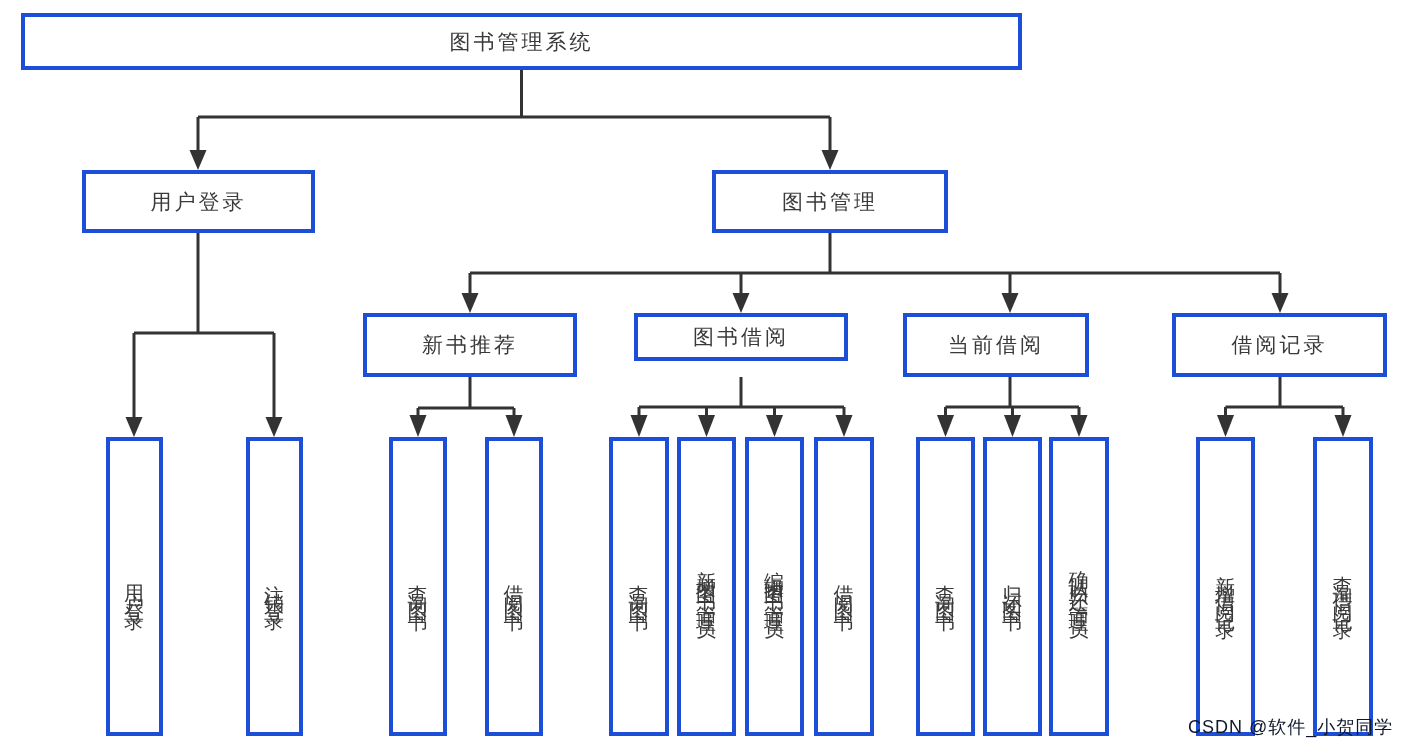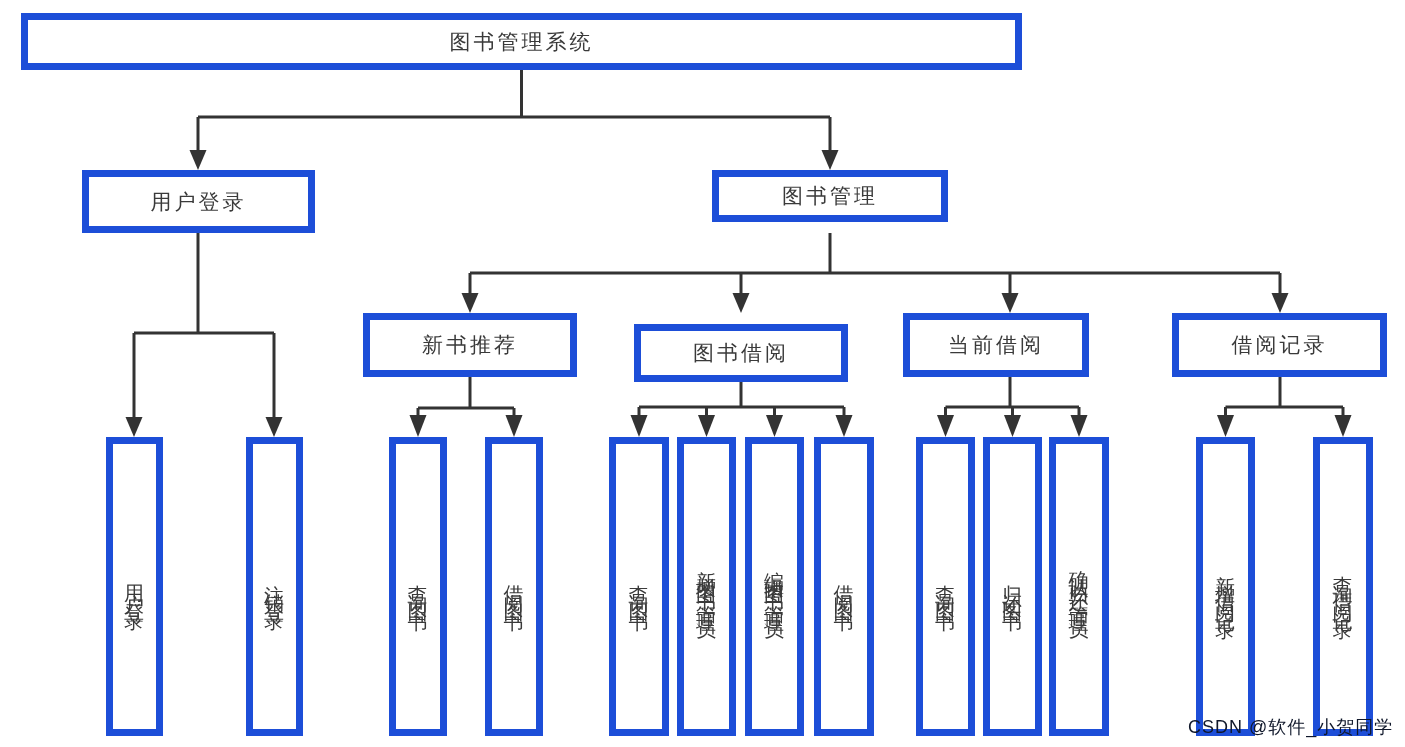--- a/index.html
+++ b/index.html
@@ -16,21 +16,21 @@
   }
   .wires {
     position: absolute;
     left: 0; top: 0;
     z-index: 1;
   }
   .node {
     position: absolute;
     box-sizing: border-box;
     background: #ffffff;
-    border: 7px solid #1d4ed8;
+    border: 4px solid #1d4ed8;
     display: flex;
     align-items: center;
     justify-content: center;
     z-index: 2;
     color: #3a3a3a;
   }
   .node-h .lbl {
     font-size: 21px;
     letter-spacing: 3px;
     color: #3a3a3a;
@@ -135,28 +135,28 @@
     </g>
   </svg>
 
   <div class="node node-h" style="left:21px; top:13px; width:1001px; height:57px;">
     <span class="lbl">图书管理系统</span>
   </div>
 
   <div class="node node-h" style="left:82px; top:170px; width:233px; height:63px;">
     <span class="lbl">用户登录</span>
   </div>
-  <div class="node node-h" style="left:712px; top:170px; width:236px; height:52px;">
+  <div class="node node-h" style="left:712px; top:170px; width:236px; height:63px;">
     <span class="lbl">图书管理</span>
   </div>
 
   <div class="node node-h" style="left:363px; top:313px; width:214px; height:64px;">
     <span class="lbl">新书推荐</span>
   </div>
-  <div class="node node-h" style="left:634px; top:324px; width:214px; height:58px;">
+  <div class="node node-h" style="left:634px; top:313px; width:214px; height:48px;">
     <span class="lbl">图书借阅</span>
   </div>
   <div class="node node-h" style="left:903px; top:313px; width:186px; height:64px;">
     <span class="lbl">当前借阅</span>
   </div>
   <div class="node node-h" style="left:1172px; top:313px; width:215px; height:64px;align-items:center;">
     <span class="lbl">借阅记录</span>
   </div>
 
   <div class="node node-v" style="left:106px; top:437px; width:57px; height:299px;">

